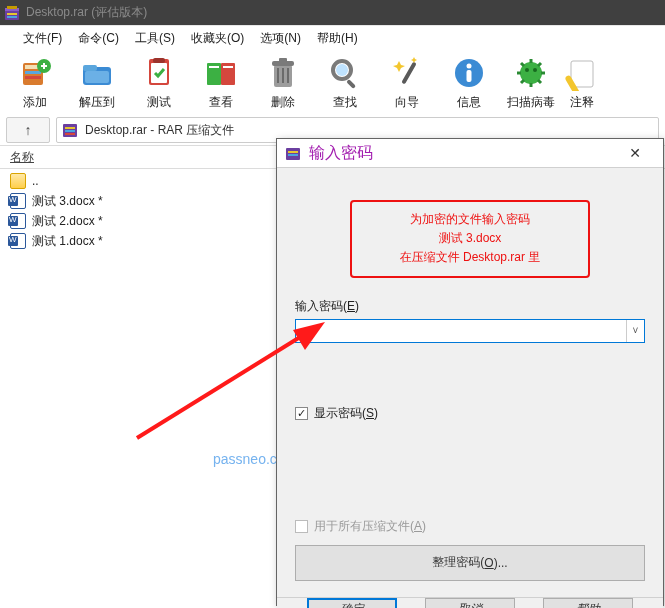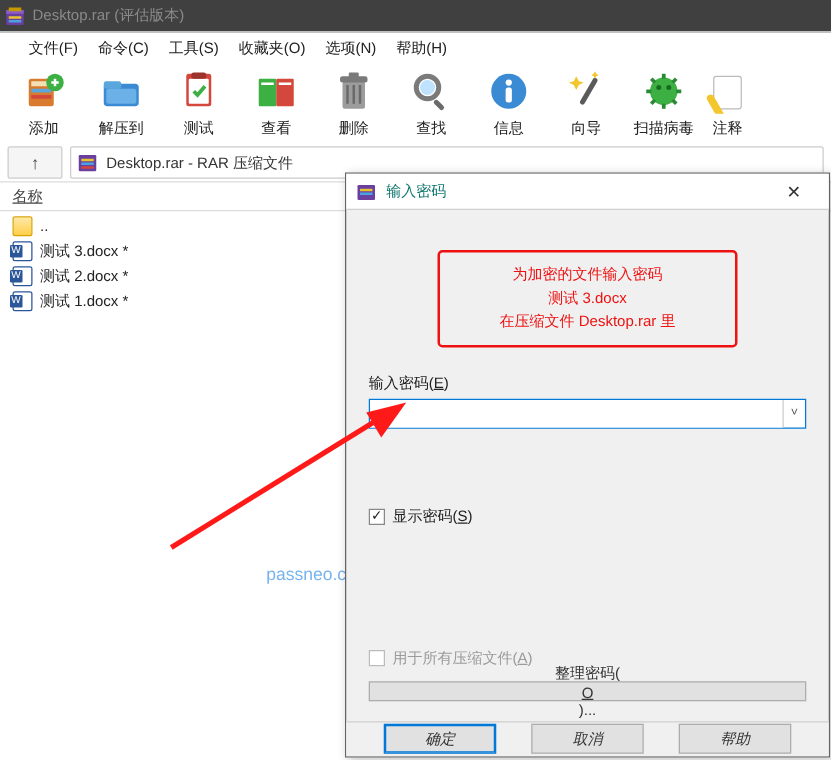--- a/index.html
+++ b/index.html
@@ -38,36 +38,36 @@
 
   .folder-up { width:16px; height:16px; background: linear-gradient(#ffe9a8,#ffcf4b); border:1px solid #d9a400; border-radius:2px; }
   .docx-icon { width:16px; height:16px; background:#fff; border:1px solid #2b579a; border-radius:2px; position:relative; }
   .docx-icon::before { content:""; position:absolute; left:-3px; top:2px; width:10px; height:10px; background:#2b579a; border-radius:1px; }
   .docx-icon::after { content:"W"; position:absolute; left:-2px; top:1px; font-size:8px; color:#fff; }
 
   
   .dialog { position: absolute; top: 138px; left: 276px; width: 388px; height: 468px; background: #f0f0f0; border: 1px solid #646464; box-shadow: 2px 2px 8px rgba(0,0,0,0.25); display: flex; flex-direction: column; }
   .dlg-title { height: 30px; background: #fff; display: flex; align-items: center; padding: 0 8px; gap: 8px; border-bottom: 1px solid #d0d0d0; }
   .dlg-title .dlg-icon { width: 16px; height: 16px; }
-  .dlg-title .dlg-text { font-size: 12px; color: #0f766e; flex: 1; }
+  .dlg-title .dlg-text { font-size: 16px; color: #a21caf; flex: 1; }
   .dlg-title .dlg-close { width: 40px; height: 28px; display: flex; align-items: center; justify-content: center; font-size: 14px; color: #333; cursor: default; }
 
   .dlg-body { flex: 1; padding: 16px 18px; position: relative; }
   .notice { border: 2px solid #e11; border-radius: 4px; padding: 8px 10px; margin: 16px auto 20px auto; width: 240px; text-align: center; color: #e11; font-size: 12px; line-height: 1.6; }
   .field-label { font-size: 12px; color: #222; margin-bottom: 4px; }
   .pw-combo { display: flex; border: 1px solid #0078d7; background: #fff; height: 24px; }
   .pw-combo input { flex: 1; border: none; outline: none; padding: 0 4px; font-size: 12px; }
   .pw-combo .dd { width: 18px; border-left: 1px solid #ccc; display: flex; align-items: center; justify-content: center; color: #555; font-size: 10px; }
 
   .chk { display: flex; align-items: center; gap: 6px; margin-top: 62px; font-size: 12px; color: #222; }
   .chk .box { width: 13px; height: 13px; border: 1px solid #888; background: #fff; display: flex; align-items: center; justify-content: center; font-size: 11px; color: #222; line-height: 1; }
   .chk.disabled { color: #9a9a9a; }
   .chk.disabled .box { border-color: #bbb; }
 
-  .wide-btn { margin-top: 10px; width: 100%; height: 16px; border: 1px solid #adadad; background: #e1e1e1; font-size: 12px; display: flex; align-items: center; justify-content: center; cursor: default; flex-direction: column; }
+  .wide-btn { margin-top: 10px; width: 100%; height: 36px; border: 1px solid #adadad; background: #e1e1e1; font-size: 12px; display: flex; align-items: center; justify-content: center; cursor: default; }
 
   .dlg-buttons { height: 44px; border-top: 1px solid #d0d0d0; display: flex; align-items: center; justify-content: center; gap: 28px; background: #f0f0f0; font-style: italic; }
   .dlg-buttons .btn { width: 90px; height: 24px; border: 1px solid #adadad; background: #e1e1e1; font-size: 12px; display: flex; align-items: center; justify-content: center; cursor: default; }
   .dlg-buttons .btn.primary { border-color: #0078d7; box-shadow: 0 0 0 1px #0078d7 inset; }
 
   
   .arrow { position: absolute; pointer-events: none; }
 
   
   .watermark { position: absolute; left: 213px; top: 451px; font-size: 14px; color: #76b3ef; }
@@ -168,36 +168,36 @@
           <circle cx="15" cy="15" r="9" fill="none" stroke="#7a7a7a" stroke-width="4"></circle>
           <circle cx="15" cy="15" r="6" fill="#bfe3ff"></circle>
           <rect x="22" y="24" width="10" height="4" rx="2" transform="rotate(45 22 24)" fill="#6a6a6a"></rect>
         </svg>
     </span>
     <span class="tlabel">查找</span>
   </div>
   <div class="tool">
     <span class="ticon">
       <svg width="36" height="36" viewBox="0 0 36 36">
+          <rect x="18" y="6" width="4" height="24" rx="2" transform="rotate(30 20 18)" fill="#5a5a5a"></rect>
+          <polygon points="8,10 10,6 12,10 16,11 12,13 10,17 8,13 4,11" fill="#f3c62e"></polygon>
+          <polygon points="24,4 25,2 26,4 28,5 26,6 25,8 24,6 22,5" fill="#f3c62e"></polygon>
+        </svg>
+    </span>
+    <span class="tlabel">向导</span>
+  </div>
+  <div class="tool">
+    <span class="ticon">
+      <svg width="36" height="36" viewBox="0 0 36 36">
           <circle cx="18" cy="18" r="14" fill="#3b8bd4"></circle>
           <circle cx="18" cy="11" r="2.5" fill="#fff"></circle>
           <rect x="15.5" y="15" width="5" height="12" rx="2" fill="#fff"></rect>
         </svg>
     </span>
     <span class="tlabel">信息</span>
-  </div>
-  <div class="tool">
-    <span class="ticon">
-      <svg width="36" height="36" viewBox="0 0 36 36">
-          <rect x="18" y="6" width="4" height="24" rx="2" transform="rotate(30 20 18)" fill="#5a5a5a"></rect>
-          <polygon points="8,10 10,6 12,10 16,11 12,13 10,17 8,13 4,11" fill="#f3c62e"></polygon>
-          <polygon points="24,4 25,2 26,4 28,5 26,6 25,8 24,6 22,5" fill="#f3c62e"></polygon>
-        </svg>
-    </span>
-    <span class="tlabel">向导</span>
   </div>
   <div class="tool">
     <span class="ticon">
       <svg width="36" height="36" viewBox="0 0 36 36">
           <circle cx="18" cy="18" r="11" fill="#3cb043"></circle>
           <circle cx="14" cy="15" r="2" fill="#176b1f"></circle>
           <circle cx="22" cy="15" r="2" fill="#176b1f"></circle>
           <g stroke="#2a8a33" stroke-width="3">
             <line x1="18" y1="4" x2="18" y2="8"></line>
             <line x1="18" y1="28" x2="18" y2="32"></line>

